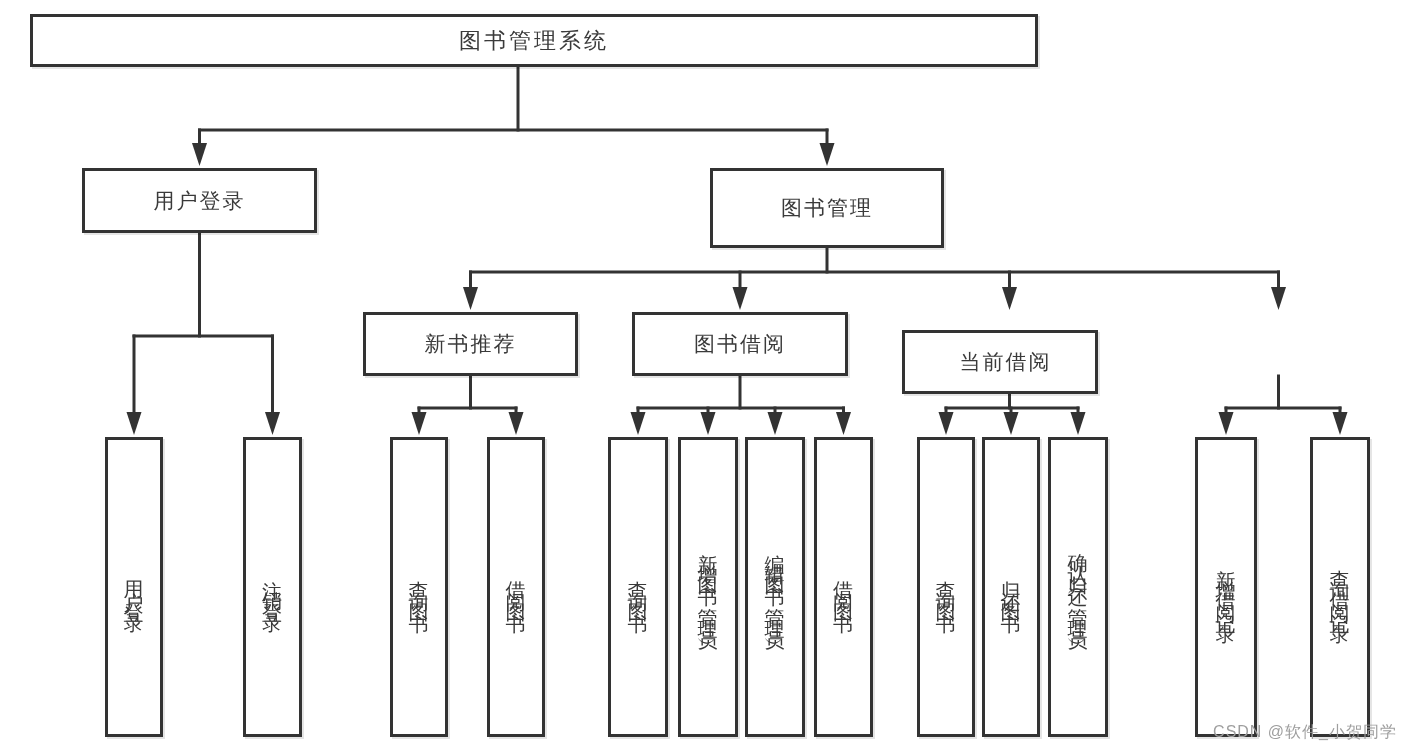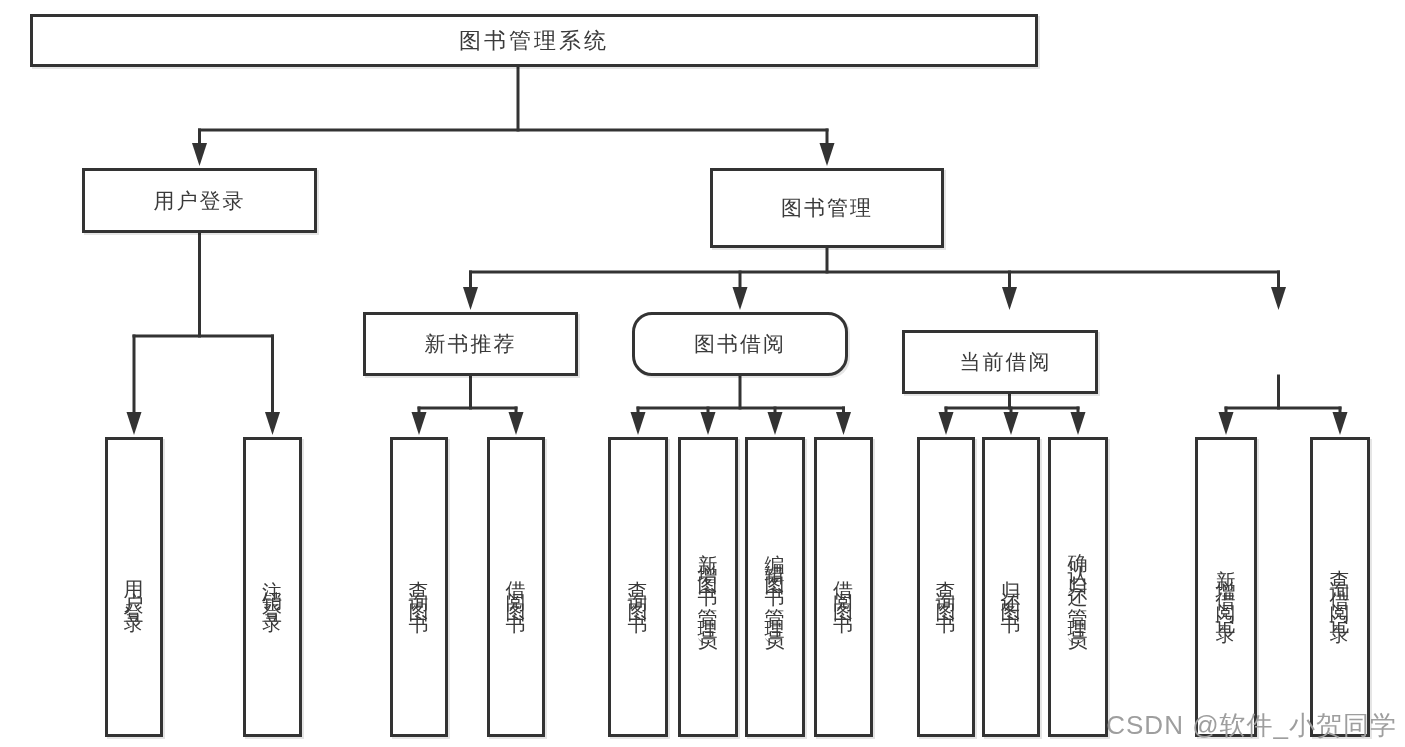--- a/index.html
+++ b/index.html
@@ -27,21 +27,21 @@
   .node.v .label{
     writing-mode:vertical-rl;
     text-orientation:mixed;
     font-size:20px;
     letter-spacing:11px;
     line-height:1;
     white-space:nowrap;
   }
   #watermark{
     position:absolute;right:8px;bottom:4px;
-    font-size:26px;letter-spacing:1px;
+    font-size:16px;letter-spacing:1px;
     color:rgba(158,158,158,0.92);
     z-index:10;white-space:nowrap;
   }
 </style>
 </head>
 <body>
 
 <div id="stage">
   <svg id="connectors" width="1405" height="747" viewBox="0 0 1405 747">
       <line x1="518" y1="67" x2="518" y2="130" stroke="#333333" stroke-width="3" stroke-linecap="square"></line>
@@ -103,21 +103,21 @@
       </div>
       <div class="node h" style="left: 82px; top: 168px; width: 235px; height: 65px;">
         <span class="label">用户登录</span>
       </div>
       <div class="node h" style="left: 710px; top: 168px; width: 234px; height: 80px;">
         <span class="label">图书管理</span>
       </div>
       <div class="node h" style="left: 363px; top: 312px; width: 215px; height: 64px;">
         <span class="label">新书推荐</span>
       </div>
-      <div class="node h" style="left: 632px; top: 312px; width: 216px; height: 64px; border-radius: 20px;">
+      <div class="node h" style="left: 632px; top: 312px; width: 216px; height: 64px;">
         <span class="label">图书借阅</span>
       </div>
       <div class="node h" style="left: 902px; top: 330px; width: 196px; height: 64px; padding-left: 11px;">
         <span class="label">当前借阅</span>
       </div>
       <div class="node v" style="left: 105px; top: 437px; width: 58px; height: 300px;">
         <span class="label">用户登录</span>
       </div>
       <div class="node v" style="left: 243px; top: 437px; width: 59px; height: 300px;">
         <span class="label">注销登录</span>

